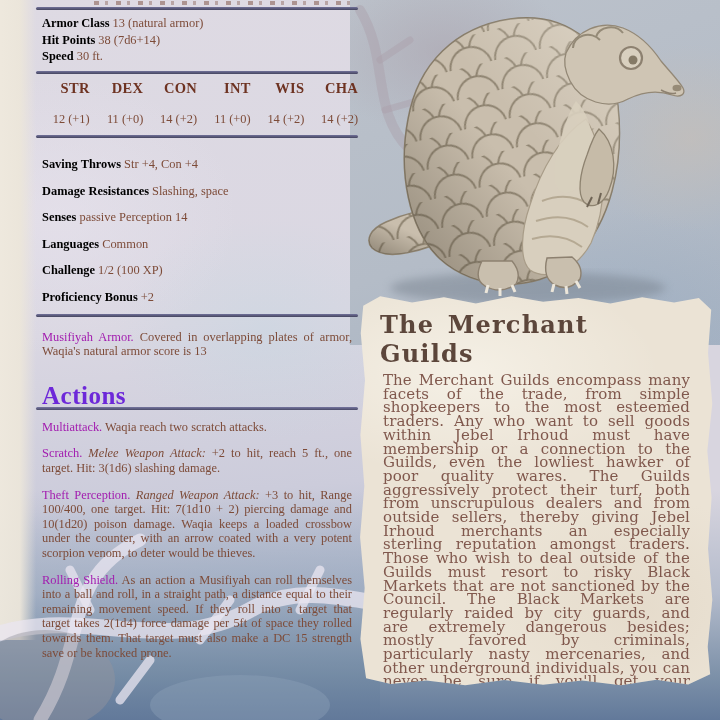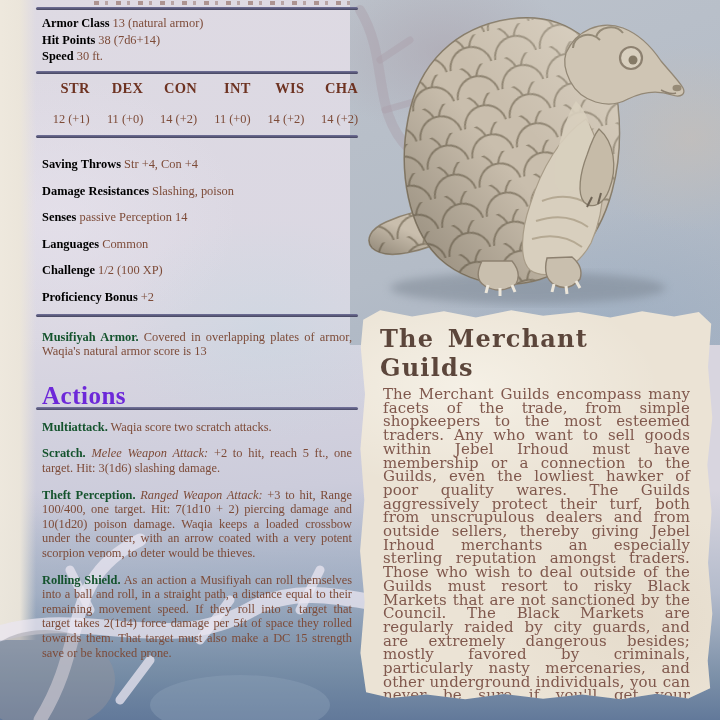--- a/index.html
+++ b/index.html
@@ -49,32 +49,32 @@
   .vitals{padding:4px 6px 3px 6px;}
   .vitals p{margin:0 0 2px 0;}
   .lbl{font-weight:bold;color:#000000;margin-right:3px;text-align:center;}
   .abilities{display:flex;padding:5px 0 6px 0;text-align:right;}
   .ab{flex:1;}
   .ab .nm{font-weight:bold;font-size:14.5px;color:#6e3322;letter-spacing:.3px;}
   .ab .sc{font-size:12.4px;margin-top:17px;}
   .props{padding:5px 6px 6px 6px;}
   .props p{margin:12px 0 1px 0;}
   .trait{margin:13px 6px 0 6px;text-align:justify;}
-  .aname{font-weight:bold;color:#14532d;}
+  .aname{font-weight:normal;color:#a21caf;}
   .aital{font-style:italic;}
   .actions-title{
     margin:30px 0 0 6px;font-size:25px;color:#6d28d9;
     font-family:"Liberation Serif",serif;letter-spacing:.5px;
   }
   .actions-rule{height:2.5px;margin:4px 0 10px 0;border-radius:2px;
     background:linear-gradient(180deg,#7676a0,#4a4a68);}
   .action{margin:0 6px 12px 6px;text-align:justify;}
   
   .lore-panel{
-    position:absolute;left:359px;top:308px;width:354px;height:392px;
+    position:absolute;left:359px;top:294px;width:354px;height:392px;
     background:
       radial-gradient(260px 140px at 30% 20%, rgba(255,253,246,.5), rgba(255,253,246,0) 75%),
       radial-gradient(200px 160px at 80% 80%, rgba(222,210,192,.45), rgba(222,210,192,0) 70%),
       #ebe3d5;
     clip-path:polygon(1.2% 3%,6% .6%,15% 2.2%,24% .8%,33% 2.4%,43% .6%,52% 2%,62% 1%,71% 2.4%,80% .8%,89% 2.2%,96% 1%,99.5% 4%,98.6% 15%,99.8% 28%,98.4% 40%,99.6% 52%,98.6% 65%,99.8% 78%,98.5% 90%,99.2% 97%,93% 99.6%,84% 98.4%,74% 99.8%,63% 98.6%,52% 99.7%,41% 98.5%,30% 99.8%,19% 98.6%,9% 99.5%,2% 98%,.4% 88%,1.6% 75%,.3% 62%,1.5% 49%,.4% 36%,1.7% 22%,.5% 10%);
     padding:16px 20px 0 21px;box-sizing:border-box;
   }
   .lore-h{
     font-size:24px;color:#5c463b;margin:0 0 6px 0;
     font-family:"DejaVu Serif","Liberation Serif",serif;
@@ -214,35 +214,35 @@
     <div class="ab">
         <div class="nm">CHA</div>
         <div class="sc">14 (+2)</div>
       </div>
   </div>
 
   <div class="divider"></div>
 
   <div class="props">
     <p><span class="lbl">Saving Throws</span><span>Str +4, Con +4</span></p>
-    <p><span class="lbl">Damage Resistances</span><span>Slashing, poison</span></p>
+    <p><span class="lbl">Damage Resistances</span><span>Slashing, space</span></p>
     <p><span class="lbl">Senses</span><span>passive Perception 14</span></p>
     <p><span class="lbl">Languages</span><span>Common</span></p>
     <p><span class="lbl">Challenge</span><span>1/2 (100 XP)</span></p>
     <p><span class="lbl">Proficiency Bonus</span><span>+2</span></p>
   </div>
 
   <div class="divider"></div>
 
   <p class="trait"><span class="aname">Musifiyah Armor.</span> <span>Covered in overlapping plates of armor, Waqia's natural armor score is 13</span></p>
 
   <h2 class="actions-title">Actions</h2>
   <div class="actions-rule"></div>
 
-  <p class="action"><span class="aname">Multiattack.</span> <span class="aital"></span> <span>Waqia score two scratch attacks.</span></p>
+  <p class="action"><span class="aname">Multiattack.</span> <span class="aital"></span> <span>Waqia reach two scratch attacks.</span></p>
   <p class="action"><span class="aname">Scratch.</span> <span class="aital">Melee Weapon Attack:</span> <span>+2 to hit, reach 5 ft., one target. Hit: 3(1d6) slashing damage.</span></p>
   <p class="action"><span class="aname">Theft Perception.</span> <span class="aital">Ranged Weapon Attack:</span> <span>+3 to hit, Range 100/400, one target. Hit: 7(1d10 + 2) piercing damage and 10(1d20) poison damage. Waqia keeps a loaded crossbow under the counter, with an arrow coated with a very potent scorpion venom, to deter would be thieves.</span></p>
   <p class="action"><span class="aname">Rolling Shield.</span> <span class="aital"></span> <span>As an action a Musifiyah can roll themselves into a ball and roll, in a straight path, a distance equal to their remaining movement speed. If they roll into a target that target takes 2(1d4) force damage per 5ft of space they rolled towards them. That target must also make a DC 15 strength save or be knocked prone.</span></p>
 </div>
 
 <div class="lore-panel">
   <h2 class="lore-h">The Merchant Guilds</h2>
   <p class="lore-p">The Merchant Guilds encompass many facets of the trade, from simple shopkeepers to the most esteemed traders. Any who want to sell goods within Jebel Irhoud must have membership or a connection to the Guilds, even the lowliest hawker of poor quality wares. The Guilds aggressively protect their turf, both from unscrupulous dealers and from outside sellers, thereby giving Jebel Irhoud merchants an especially sterling reputation amongst traders. Those who wish to deal outside of the Guilds must resort to risky Black Markets that are not sanctioned by the Council. The Black Markets are regularly raided by city guards, and are extremely dangerous besides; mostly favored by criminals, particularly nasty mercenaries, and other underground individuals, you can never be sure if you'll get your merchandise or a knife in the ribs.</p>
   <div class="lore-rule"></div>
   <p class="lore-p">The Musafiyah, with their natural armor, make excellent shopkeeps as they are difficult to rob. While the Merchant Guilds generally take good care of their own, they aren't able to outsmart or outmaneuver every thief in the city (of which there are many), and enough encounters turn deadly that shop keepers in the city are wary, Waqia, a mild mannered owner of his own small store, has survived several such attacks relatively unscathed. His shop is a bit of a mish-mash, but the variety means you can occasionally find some hidden gems amongst the clutter.</p>

